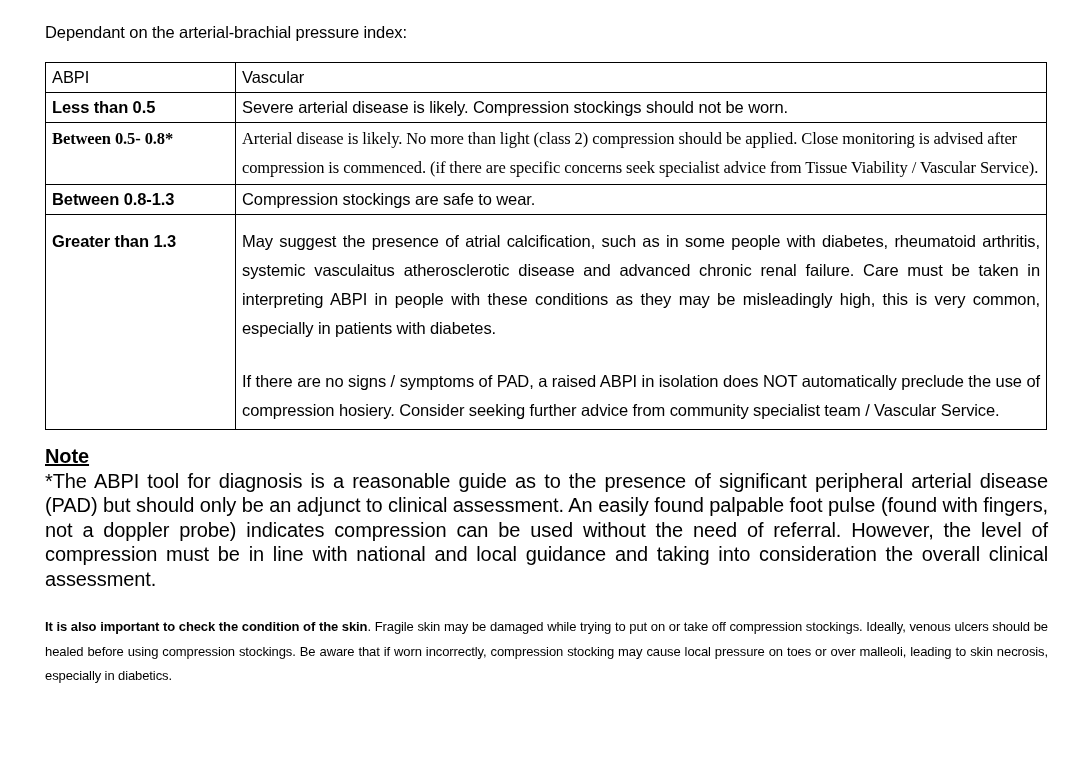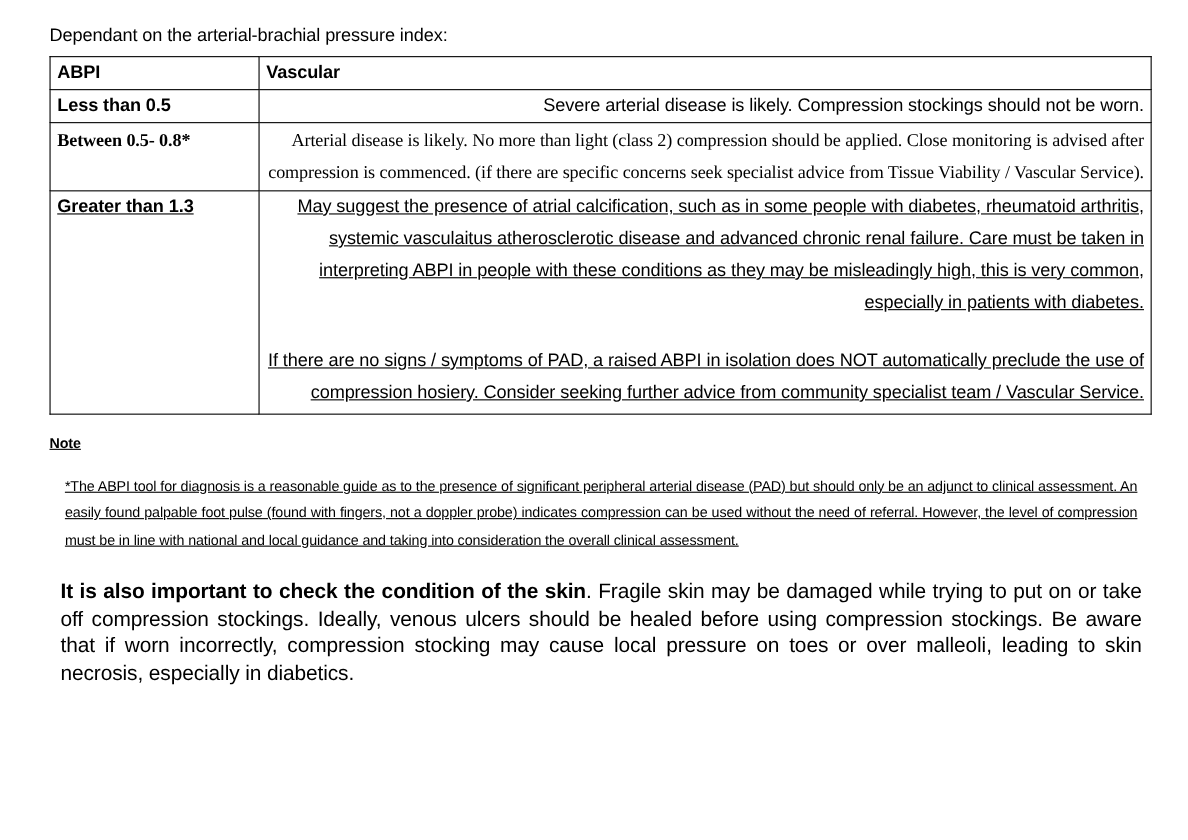--- a/index.html
+++ b/index.html
@@ -18,85 +18,83 @@
   .page {
     position: absolute;
     left: 45px;
     top: 22px;
     width: 1003px;
   }
   .intro-line {
     font-size: 16.5px;
     line-height: 20px;
     letter-spacing: -0.1px;
-    margin-bottom: 9px;
+    margin-bottom: 20px;
   }
   table.abpi-table {
     border-collapse: collapse;
     width: 1001px;
     table-layout: fixed;
     margin: 0;
   }
   table.abpi-table td,
   table.abpi-table th {
     border: 1.4px solid #000000;
     padding: 2px 6px 3px 6px;
     vertical-align: top;
     font-size: 16.5px;
     line-height: 25px;
     letter-spacing: -0.1px;
     text-align: left;
   }
   table.abpi-table col.c1 { width: 190px; }
   table.abpi-table col.c2 { width: 811px; }
   .col-head {
-    font-weight: bold;
+    font-weight: normal;
   }
   .cell-label {
     font-weight: bold;
     white-space: nowrap;
   }
   .cell-body { font-weight: normal; }
   .cell-body.justify { text-align: justify; }
   .cell-body p {
     margin: 0;
-    text-align: right;
   }
   .cell-body p + p {
     margin-top: 24px;
   }
   
   tr.r-head td { line-height: 24px; padding-top: 2px; padding-bottom: 3px; }
   tr.r-1 td { line-height: 24px; padding-top: 2px; padding-bottom: 3px; }
   tr.r-2 td { line-height: 29px; padding-top: 1px; padding-bottom: 2px; font-family: Liberation Serif, serif; }
   tr.r-3 td { line-height: 24px; padding-top: 2px; padding-bottom: 3px; }
-  tr.r-4 td { line-height: 29px; padding-top: 0; padding-bottom: 4px; text-decoration: underline; }
+  tr.r-4 td { line-height: 29px; padding-top: 12px; padding-bottom: 4px; }
 
   .note-block {
     margin-top: 14px;
-    font-size: 13px;
+    font-size: 20px;
     line-height: 24.5px;
     letter-spacing: -0.1px;
-    text-decoration: underline;
   }
   .note-heading {
     font-weight: bold;
     text-decoration: underline;
     display: inline-block;
     margin-bottom: 0px;
   }
   .note-para {
     text-align: justify;
-    margin: 14px;
+    margin: 0;
   }
   .skin-para {
     text-align: justify;
-    margin: 10px;
+    margin: 0;
     margin-top: 24px;
-    font-size: 19px;
+    font-size: 13px;
     line-height: 24.5px;
     letter-spacing: -0.1px;
   }
   .bold-lead { font-weight: bold; }
 </style>
 </head>
 <body>
 
 <div class="page">
 
@@ -120,20 +118,26 @@
         </td>
       </tr>
 
       <tr class="r-2">
         <td class="cell-label">Between 0.5- 0.8*</td>
         <td class="cell-body">
           <p>Arterial disease is likely. No more than light (class 2) compression should be applied. Close monitoring is advised after compression is commenced. (if there are specific concerns seek specialist advice from Tissue Viability / Vascular Service).</p>
         </td>
       </tr>
 
+      <tr class="r-3">
+        <td class="cell-label">Between 0.8-1.3</td>
+        <td class="cell-body">
+          <p>Compression stockings are safe to wear.</p>
+        </td>
+      </tr>
 
       <tr class="r-4">
         <td class="cell-label">Greater than 1.3</td>
         <td class="cell-body justify">
           <p>May suggest the presence of atrial calcification, such as in some people with diabetes, rheumatoid arthritis, systemic vasculaitus atherosclerotic disease and advanced chronic renal failure. Care must be taken in interpreting ABPI in people with these conditions as they may be misleadingly high, this is very common, especially in patients with diabetes.</p>
           <p>If there are no signs / symptoms of PAD, a raised ABPI in isolation does NOT automatically preclude the use of compression hosiery. Consider seeking further advice from community specialist team / Vascular Service.</p>
         </td>
       </tr>
     </tbody>
   </table>

